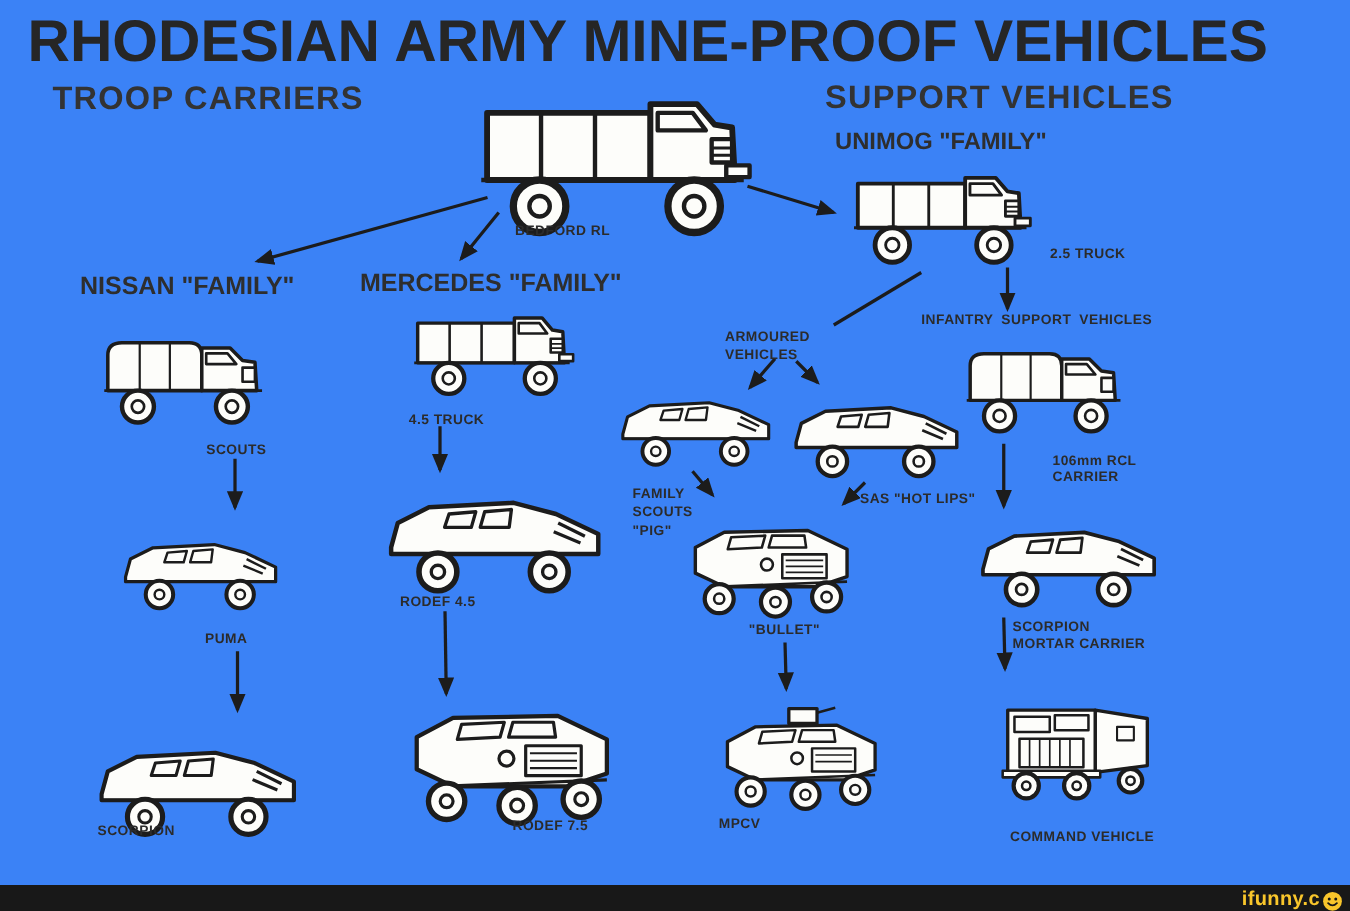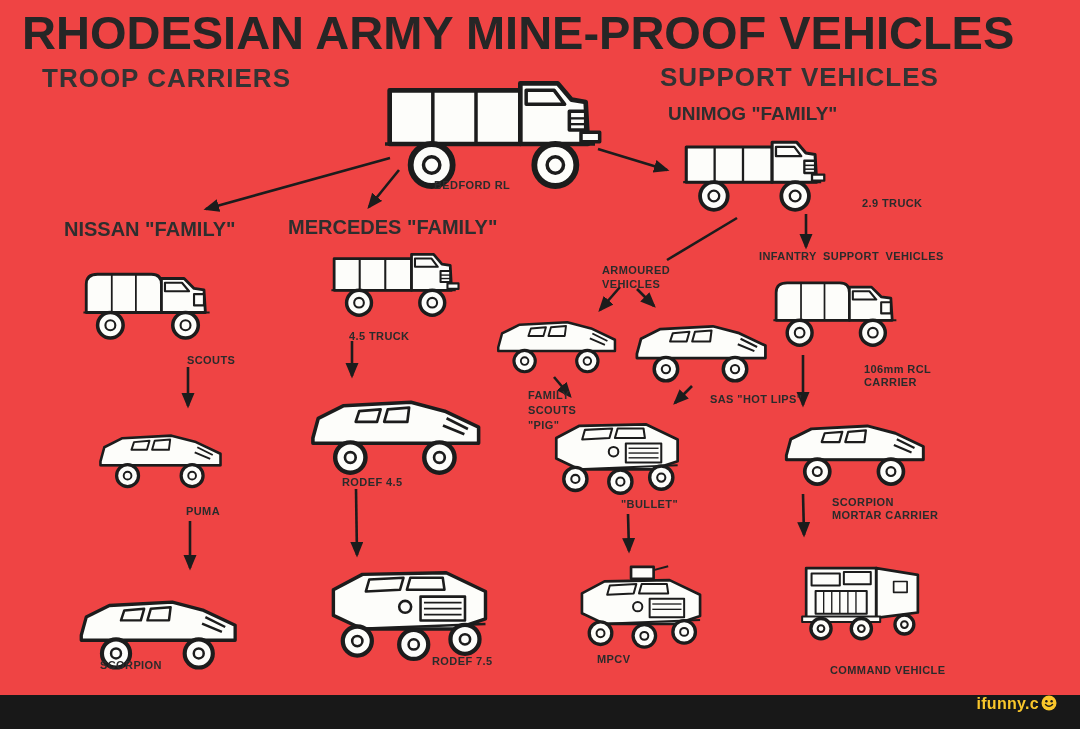--- a/index.html
+++ b/index.html
@@ -1,33 +1,33 @@
 <!DOCTYPE html>
 <html><head>
 <meta charset="utf-8">
 <style>
   * { margin:0; padding:0; box-sizing:border-box; }
   html,body { background:#cfcecb; }
   body { font-family:"Liberation Sans", sans-serif; }
   .page {
     position:relative; width:1080px; height:729px;
-    background:#ef4444; overflow:hidden; color:#242424;
+    background:#3b82f6; overflow:hidden; color:#242424;
   }
   .lbl { position:absolute; font-weight:bold; color:#2a2a2a; white-space:nowrap; }
   .title { left:22px; top:5px; font-size:47px; letter-spacing:0px; color:#262626; }
   .sec   { font-size:26px; letter-spacing:1px; color:#333; }
   .fam   { font-size:20px; letter-spacing:0px; color:#2e2e2e; }
-  .sm    { font-size:11px; letter-spacing:.4px; color:#2b2b2b;margin-left:22px; }
+  .sm    { font-size:11px; letter-spacing:.4px; color:#2b2b2b; }
   .multi { white-space:normal; text-align:left; line-height:14px; }
   .multi-left { white-space:normal; text-align:left; line-height:15px; }
   .veh { position:absolute; }
   .arrows { position:absolute; left:0; top:0; width:1080px; height:729px; pointer-events:none; }
   .wm-bar {
-    position:absolute; left:0; right:0; bottom:0; height:34px; background:#181818;
-    display:flex; align-items:flex-start; justify-content:flex-end; padding-right:23px; gap:2px;
+    position:absolute; left:0; right:0; bottom:0; height:21px; background:#181818;
+    display:flex; align-items:flex-end; justify-content:flex-end; padding-right:6px; gap:2px;
   }
   .wm-text { color:#f9c62b; font-weight:bold; font-size:16px; letter-spacing:.3px; }
   .hidden-defs { position:absolute; width:0; height:0; overflow:hidden; }
 </style>
 </head>
 <body>
 
 <div class="page">
 
   <svg class="hidden-defs" aria-hidden="true">
@@ -239,21 +239,21 @@
   <div class="lbl fam" style="left:64px;top:218px">NISSAN "FAMILY"</div>
   <div class="lbl fam" style="left:288px;top:216px">MERCEDES "FAMILY"</div>
 
   <div class="lbl sm multi" style="left:580px;top:263px;width:105px">
     <span>ARMOURED</span><br>
     <span>VEHICLES</span>
   </div>
   <div class="lbl sm" style="left:737px;top:250px;word-spacing:3px">INFANTRY SUPPORT VEHICLES</div>
 
   <div class="lbl sm" style="left:412px;top:179px">BEDFORD RL</div>
-  <div class="lbl sm" style="left:840px;top:197px">2.9 TRUCK</div>
+  <div class="lbl sm" style="left:840px;top:197px">2.5 TRUCK</div>
   <div class="lbl sm" style="left:165px;top:354px">SCOUTS</div>
   <div class="lbl sm" style="left:327px;top:330px">4.5 TRUCK</div>
   <div class="lbl sm multi-left" style="left:506px;top:388px">
     <span>FAMILY</span><br>
     <span>SCOUTS</span><br>
     <span>"PIG"</span>
   </div>
   <div class="lbl sm" style="left:688px;top:393px">SAS "HOT LIPS"</div>
   <div class="lbl sm multi" style="left:842px;top:363px;width:85px;line-height:13px">
     <span>106mm RCL</span><br>

